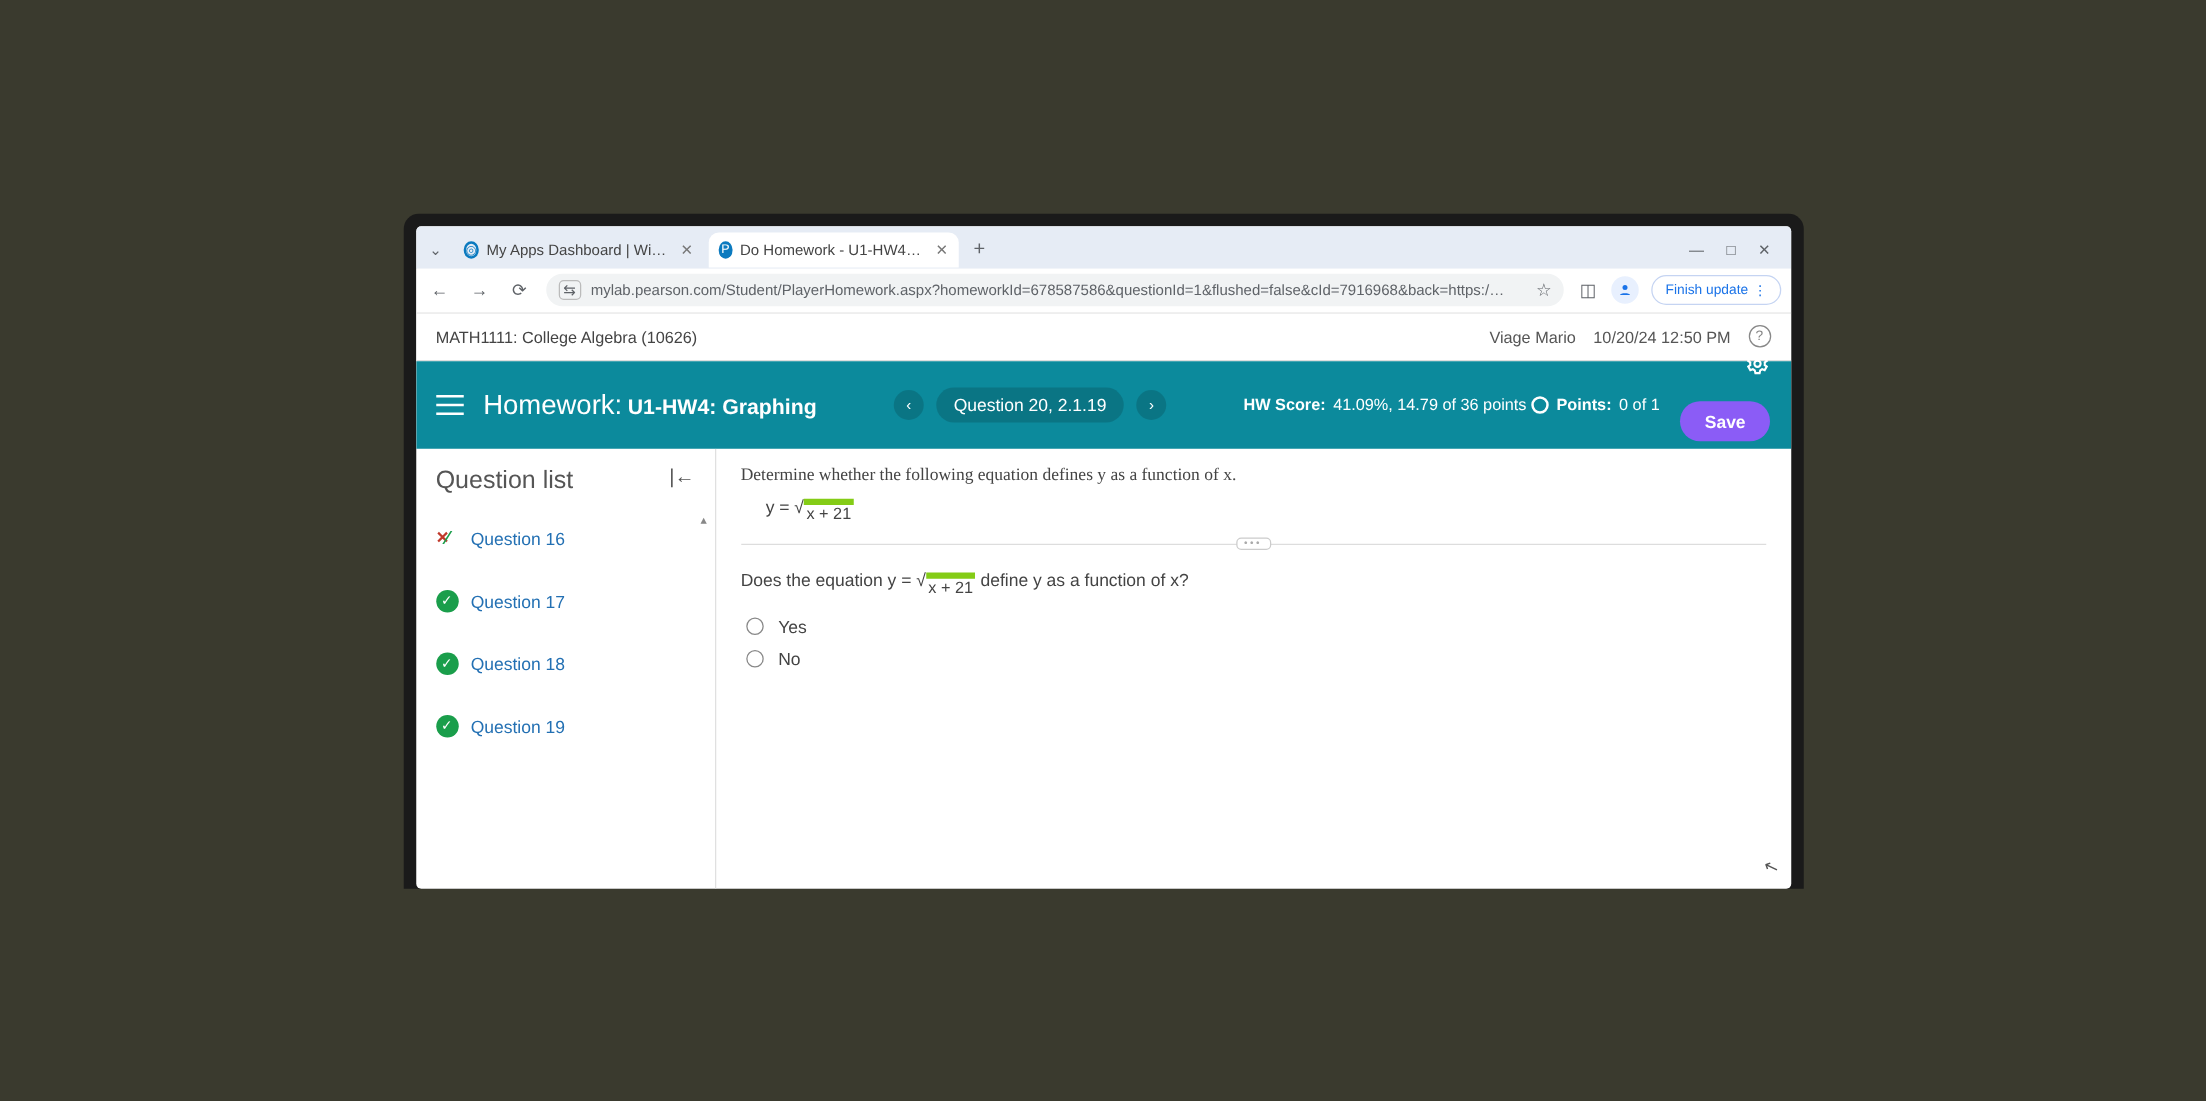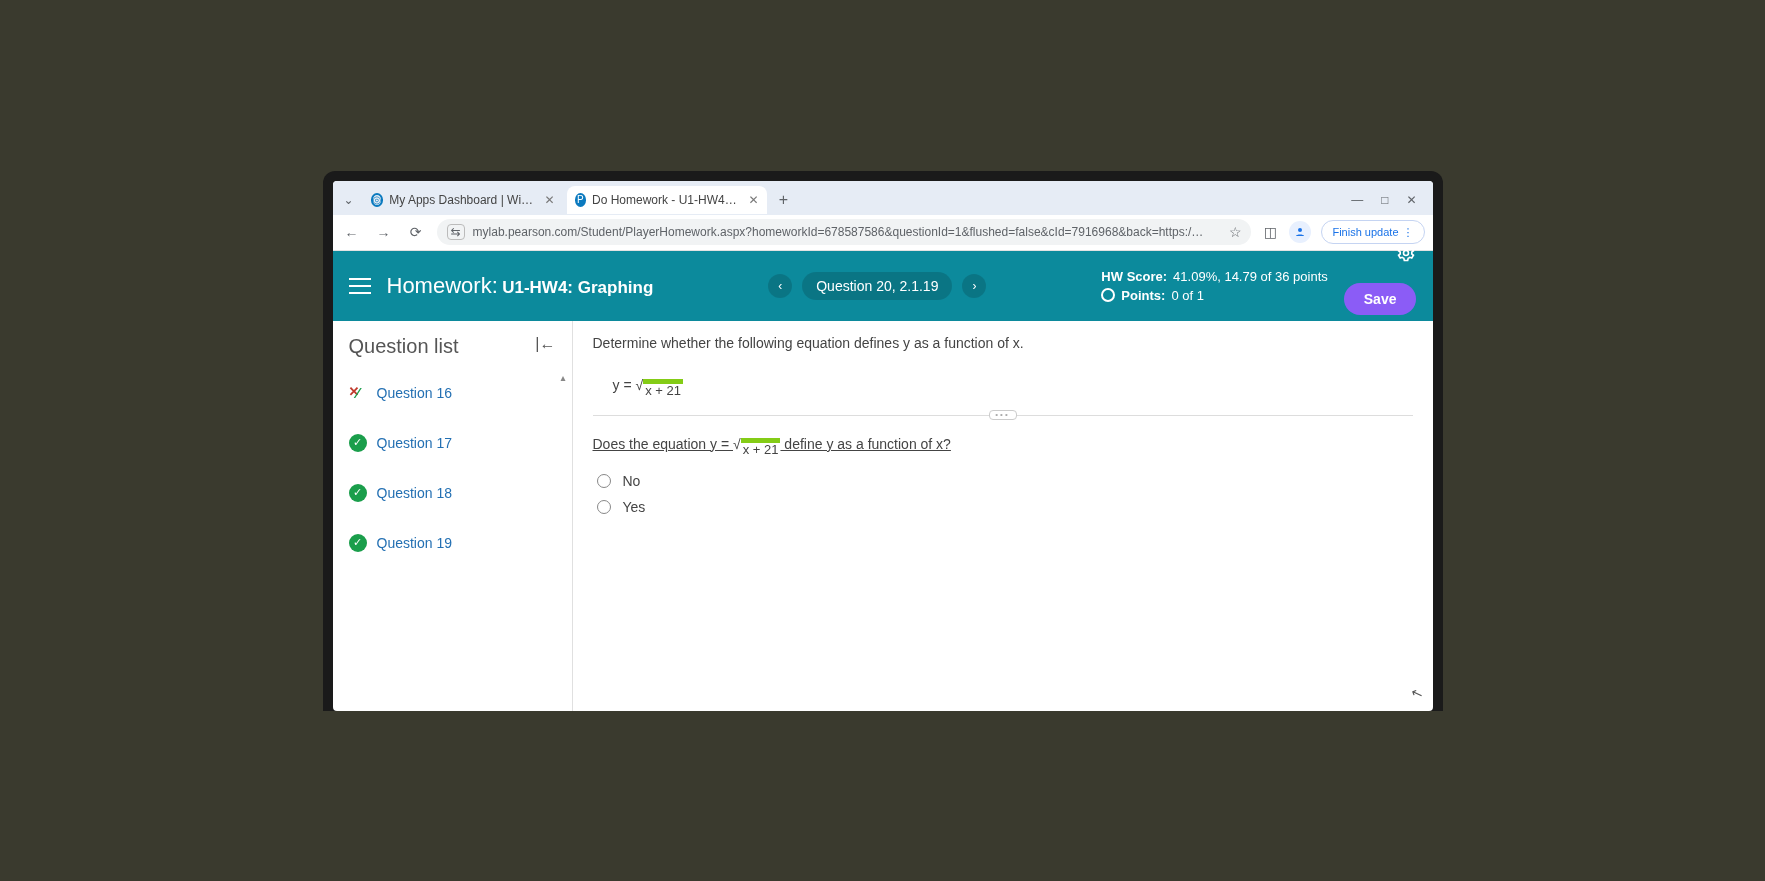--- a/index.html
+++ b/index.html
@@ -37,21 +37,21 @@
 
   
   .banner { height:70px; background:#0c8a9c; color:#fff; display:flex; align-items:center; padding:0 16px; gap:16px; }
   .hamburger { width:22px; height:16px; display:flex; flex-direction:column; justify-content:space-between; cursor:pointer; }
   .hamburger span { height:2px; background:#fff; display:block; }
   .banner .hw-label { font-size:22px; }
   .banner .hw-title { font-weight:bold; font-size:17px; }
   .banner .center-pill { margin-left:auto; margin-right:auto; display:flex; align-items:center; gap:10px; }
   .nav-circle { width:24px; height:24px; border-radius:50%; background:rgba(0,0,0,0.15); display:flex; align-items:center; justify-content:center; font-size:12px; cursor:pointer; }
   .q-pill { height:28px; background:rgba(0,0,0,0.15); border-radius:14px; padding:0 14px; display:flex; align-items:center; font-weight:normal; font-size:14px; }
-  .score-block { display:flex; flex-direction:column; gap:4px; font-size:13px; }
+  .score-block { display:flex; flex-direction:row; gap:4px; font-size:13px; }
   .score-block .row { display:flex; align-items:center; gap:6px; }
   .open-circle { width:14px; height:14px; border:2px solid #fff; border-radius:50%; }
   .save-btn { background:#8b5cf6; border-radius:18px; padding:8px 20px; font-weight:bold; font-size:14px; cursor:pointer; }
   .gear { width:20px; height:20px; cursor:pointer; position:relative; top:-14px; }
 
   
   .body-split { flex:1; display:flex; overflow:hidden; }
   .sidebar { width:240px; border-right:1px solid #e0e0e0; display:flex; flex-direction:column; }
   .sidebar-head { display:flex; justify-content:space-between; padding:14px 16px 10px 16px; }
   .sidebar-head h2 { font-size:20px; font-weight:normal; color:#555; }
@@ -60,28 +60,28 @@
   .qitem { display:flex; align-items:center; gap:10px; padding:16px 16px; font-size:14px; color:#2370b3; cursor:pointer; }
   .status-icon { width:18px; height:18px; border-radius:50%; display:flex; align-items:center; justify-content:center; font-size:11px; flex-shrink:0;}
   .st-correct { background:#1a9e4b; color:#fff; }
   .st-partial-wrap { position:relative; width:18px; height:18px; }
   .st-partial-wrap .x { color:#c0392b; position:absolute; left:0; top:0; font-size:13px; font-weight:bold;}
   .st-partial-wrap .slash { color:#1a9e4b; position:absolute; left:8px; top:0; font-size:15px; font-weight:bold;}
   .st-open { border:2px solid #888; }
   .scroll-up { position:absolute; top:4px; right:6px; font-size:10px; color:#888; cursor:pointer;}
 
   .content { flex:1; padding:14px 20px; font-size:14px; color:#444; }
-  .content .prompt { margin-bottom:20px; }
+  .content .prompt { margin-bottom:2px;font-family:Liberation Serif, serif; }
   .eq-row { padding:6px 20px 12px 20px; }
   .sqrt-wrap { display:inline-flex; align-items:flex-start; position:relative; }
   .surd { font-size:14px; }
   .vinc { border-top:5px solid #84cc16; padding:0 2px; font-size:13px; line-height:1; position:relative; top:2px;}
   .divider-thin { height:0; border-top:1px solid #ddd; margin:8px 0 20px 0; position:relative;}
   .divider-handle { position:absolute; left:50%; top:-6px; transform:translateX(-50%); width:28px; height:10px; border:1px solid #ccc; border-radius:4px; background:#fff; font-size:8px; display:flex; align-items:center; justify-content:center; color:#aaa; letter-spacing:2px; cursor:row-resize;}
-  .question-text { margin-bottom:14px;text-decoration:underline; }
+  .question-text { margin-bottom:14px; }
   .opt-row { display:flex; align-items:center; gap:12px; padding:5px 4px; cursor:pointer; }
   .radio { width:14px; height:14px; border:1.5px solid #888; border-radius:50%; }
   .cursor-arrow { position:absolute; right:10px; bottom:10px; font-size:14px; color:#555; transform:rotate(-20deg);}
 
   .pos-rel { position:relative; }
 </style>
 </head>
 <body>
 
 <div class="laptop-frame">
@@ -122,20 +122,28 @@
             <circle cx="12" cy="8" r="4"></circle>
             <path d="M4 20c0-4 16-4 16 0"></path>
           </svg>
       </div>
       <div class="finish-chip">
         <span>Finish update</span>
         <span>⋮</span>
       </div>
     </div>
 
+    <div class="course-header">
+      <span>MATH1111: College Algebra (10626)</span>
+      <div class="right">
+        <span>Viage Mario</span>
+        <span>10/20/24 12:50 PM</span>
+        <div class="help-circle">?</div>
+      </div>
+    </div>
 
     <div class="banner">
       <div class="hamburger">
           <span></span>
           <span></span>
           <span></span>
         </div>
       <div>
         <span class="hw-label">Homework:</span>
         <span class="hw-title">U1-HW4: Graphing</span>
@@ -221,25 +229,25 @@
 
         <div class="question-text">
           <span>Does the equation y = </span><span class="sqrt-wrap">
               <span class="surd">√</span>
               <span class="vinc">x + 21</span>
             </span><span> define y as a function of x?</span>
         </div>
 
         <div class="opt-row">
           <span class="radio"></span>
-          <span>No</span>
+          <span>Yes</span>
         </div>
         <div class="opt-row">
           <span class="radio"></span>
-          <span>Yes</span>
+          <span>No</span>
         </div>
 
         <span class="cursor-arrow">↖</span>
       </div>
     </div>
 
   </div>
 </div>
 
 </body></html>

